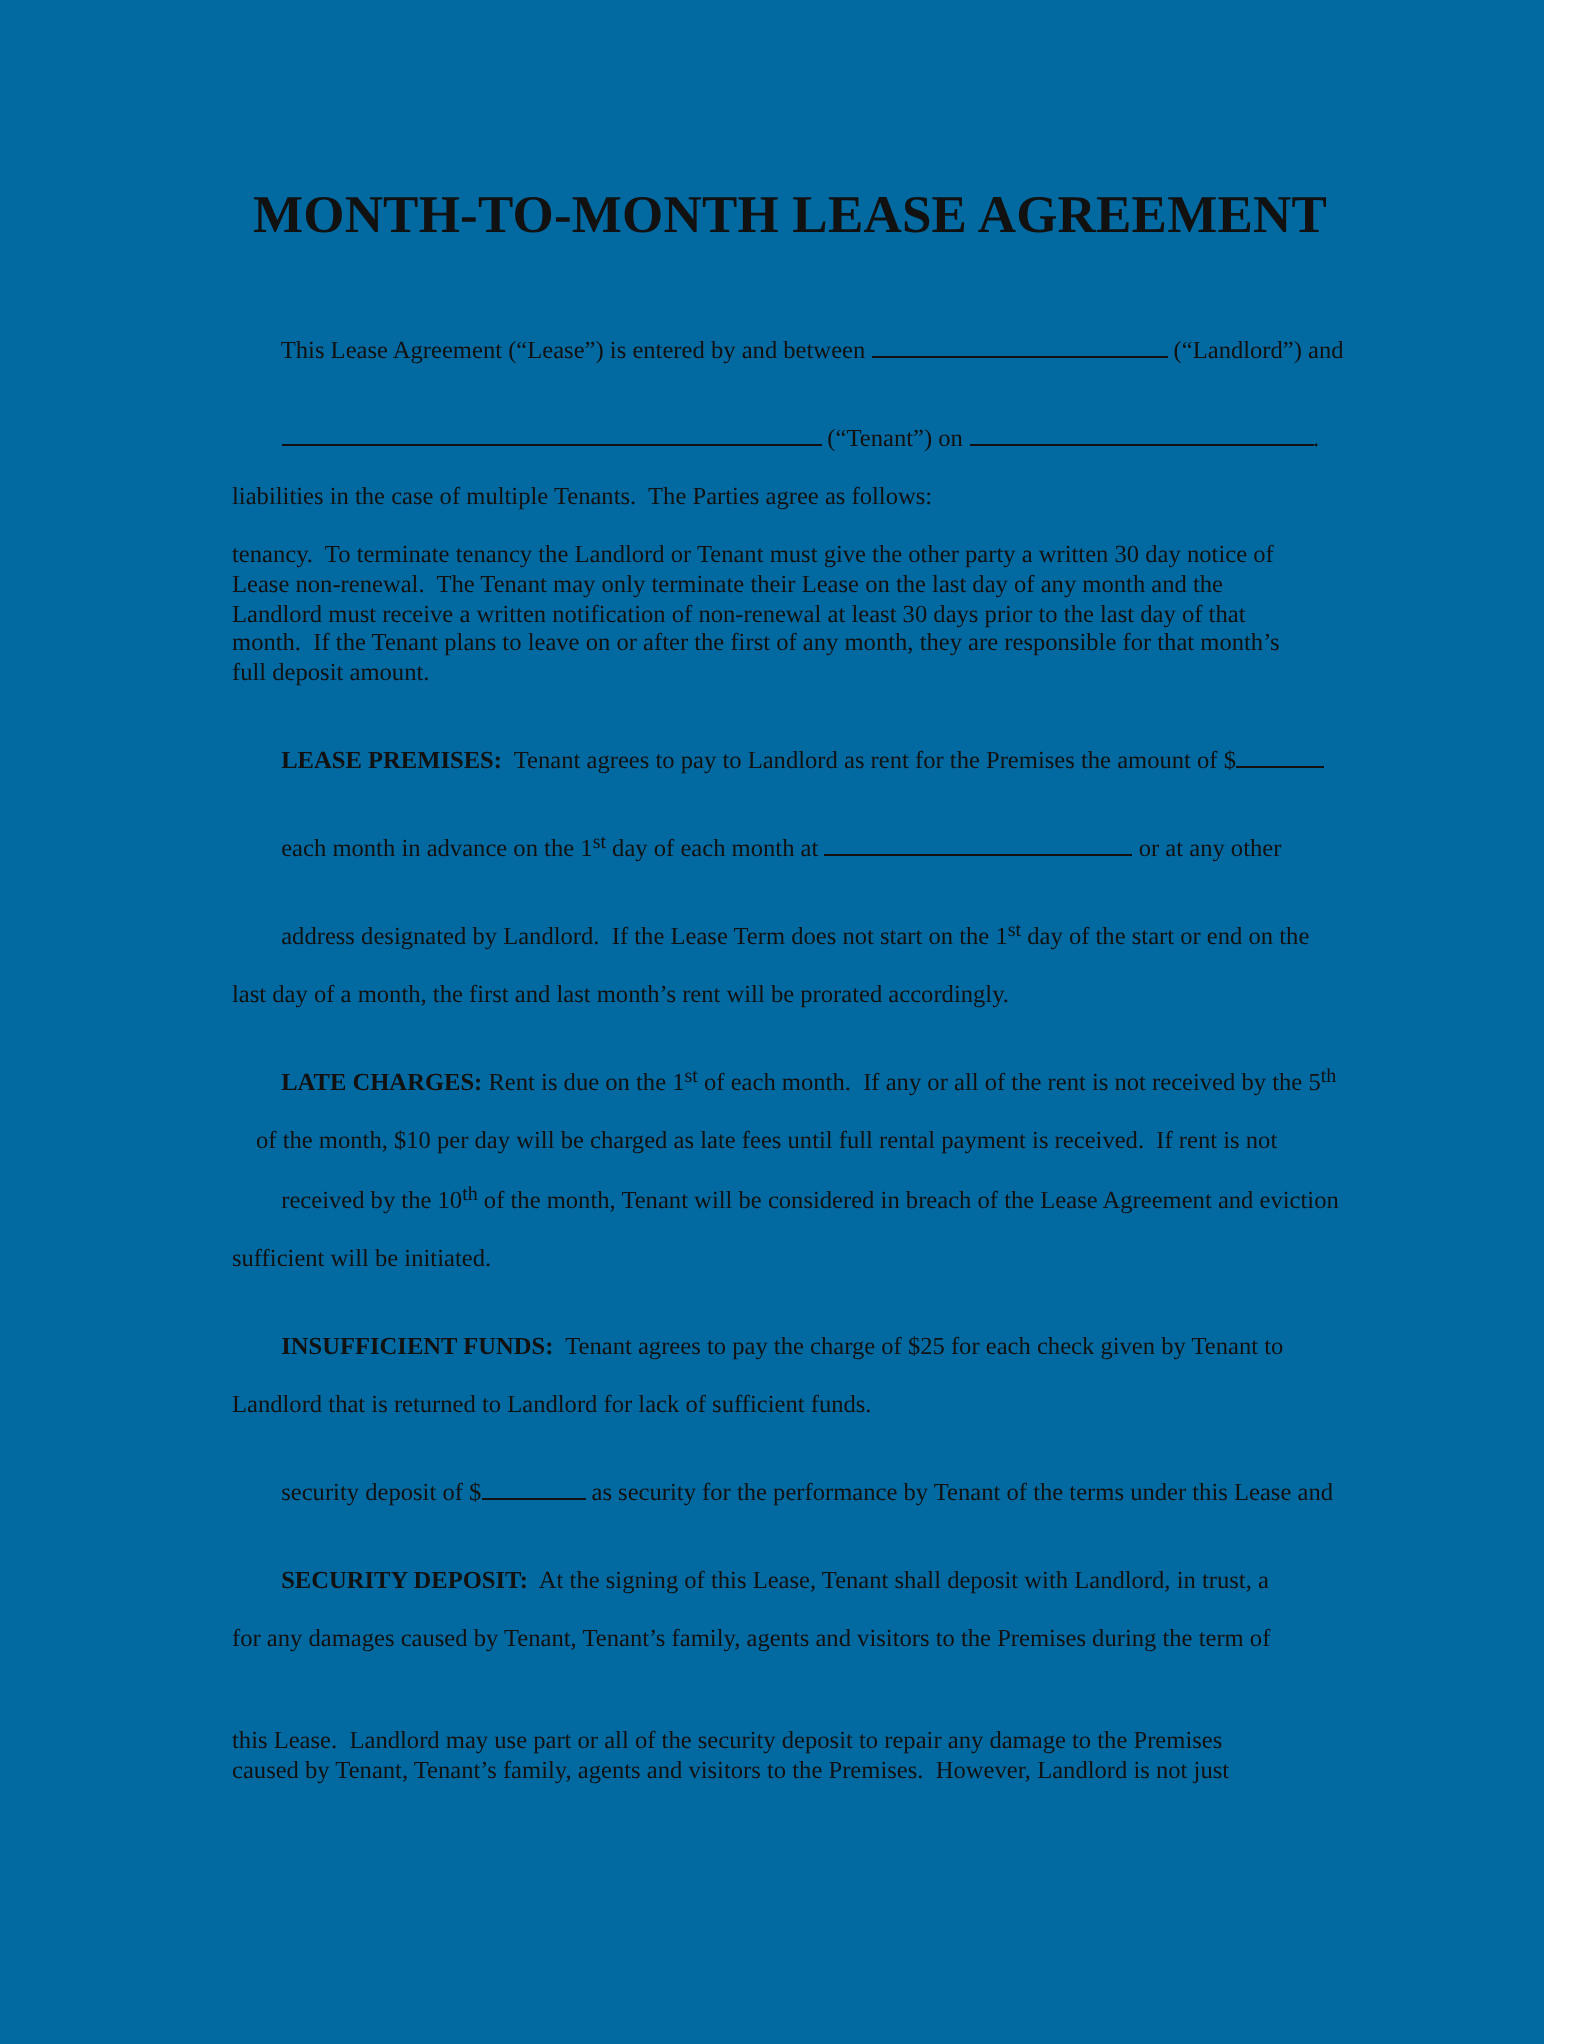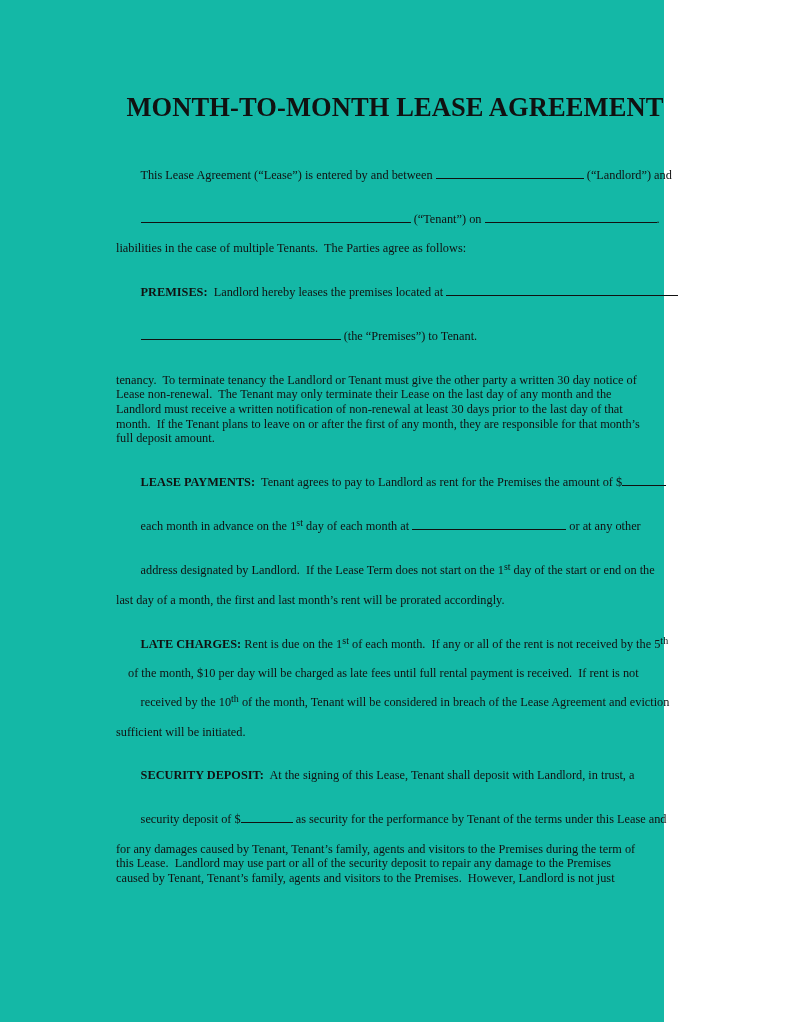--- a/index.html
+++ b/index.html
@@ -1,18 +1,18 @@
 <!DOCTYPE html>
 <html><head>
 <meta charset="utf-8">
 <style>
   html, body { margin: 0; padding: 0; background: #ffffff; }
   body { width: 790px; height: 1022px; position: relative; overflow: hidden; }
   .page {
-    position: absolute; left: 0; top: 0; width: 664px; height: 1022px; background: #14b8a6;
+    position: absolute; left: 0; top: 0; width: 772px; height: 1022px; background: #0369a1;
     color: #111111; font-family: "Liberation Serif", "DejaVu Serif", serif;
   }
   .title {
     position: absolute; left: 0; width: 790px; top: 90px; text-align: center;
     font-weight: bold; font-size: 26.5px; letter-spacing: 0.1px; line-height: 34px;
   }
   .body {
     position: absolute; left: 116px; top: 153px; width: 558px;
     font-size: 12.3px; line-height: 14.65px;
   }
@@ -33,40 +33,32 @@
     <div class="para">
       <span class="line" style="white-space: pre;">
         <span style="white-space: pre;">This Lease Agreement (“Lease”) is entered by and between </span><span class="blank" style="width: 148px; white-space: pre;"></span><span style="white-space: pre;"> (“Landlord”) and</span>
       </span>
       <span class="line" style="white-space: pre;">
         <span class="blank" style="width: 270px; white-space: pre;"></span><span style="white-space: pre;"> (“Tenant”) on </span><span class="blank" style="width: 172px; white-space: pre;"></span><span style="white-space: pre;">.</span>
       </span>
       <span class="line" style="white-space: pre;">liabilities in the case of multiple Tenants.  The Parties agree as follows:</span>
     </div>
 
-    <div class="para">
-      <span class="line" style="white-space: pre;">
-        <span class="heading" style="white-space: pre;">PREMISES:</span><span style="white-space: pre;">  Landlord hereby leases the premises located at </span><span class="blank" style="width: 232px; white-space: pre;"></span>
-      </span>
-      <span class="line" style="white-space: pre;">
-        <span class="blank" style="width: 200px; white-space: pre;"></span><span style="white-space: pre;"> (the “Premises”) to Tenant.</span>
-      </span>
-    </div>
 
     <div class="para">
       <span class="line" style="white-space: pre;">tenancy.  To terminate tenancy the Landlord or Tenant must give the other party a written 30 day notice of</span>
       <span class="line" style="white-space: pre;">Lease non-renewal.  The Tenant may only terminate their Lease on the last day of any month and the</span>
       <span class="line" style="white-space: pre;">Landlord must receive a written notification of non-renewal at least 30 days prior to the last day of that</span>
       <span class="line" style="white-space: pre;">month.  If the Tenant plans to leave on or after the first of any month, they are responsible for that month’s</span>
       <span class="line" style="white-space: pre;">full deposit amount.</span>
     </div>
 
     <div class="para">
       <span class="line" style="white-space: pre;">
-        <span class="heading" style="white-space: pre;">LEASE PAYMENTS:</span><span style="white-space: pre;">  Tenant agrees to pay to Landlord as rent for the Premises the amount of $</span><span class="blank" style="width: 44px; white-space: pre;"></span>
+        <span class="heading" style="white-space: pre;">LEASE PREMISES:</span><span style="white-space: pre;">  Tenant agrees to pay to Landlord as rent for the Premises the amount of $</span><span class="blank" style="width: 44px; white-space: pre;"></span>
       </span>
       <span class="line" style="white-space: pre;">
         <span style="white-space: pre;">each month in advance on the 1</span><sup>st</sup><span style="white-space: pre;"> day of each month at </span><span class="blank" style="width: 154px; white-space: pre;"></span><span style="white-space: pre;"> or at any other</span>
       </span>
       <span class="line" style="white-space: pre;">
         <span style="white-space: pre;">address designated by Landlord.  If the Lease Term does not start on the 1</span><sup>st</sup><span style="white-space: pre;"> day of the start or end on the</span>
       </span>
       <span class="line" style="white-space: pre;">last day of a month, the first and last month’s rent will be prorated accordingly.</span>
     </div>
 
@@ -74,28 +66,34 @@
       <span class="line" style="white-space: pre;">
         <span class="heading" style="white-space: pre;">LATE CHARGES:</span><span style="white-space: pre;"> Rent is due on the 1</span><sup>st</sup><span style="white-space: pre;"> of each month.  If any or all of the rent is not received by the 5</span><sup>th</sup>
       </span>
       <span class="line" style="white-space: pre; margin-left: 12px;">of the month, $10 per day will be charged as late fees until full rental payment is received.  If rent is not</span>
       <span class="line" style="white-space: pre;">
         <span style="white-space: pre;">received by the 10</span><sup>th</sup><span style="white-space: pre;"> of the month, Tenant will be considered in breach of the Lease Agreement and eviction</span>
       </span>
       <span class="line" style="white-space: pre;">sufficient will be initiated.</span>
     </div>
 
+    <div class="para">
+      <span class="line" style="white-space: pre;">
+        <span class="heading" style="white-space: pre;">INSUFFICIENT FUNDS:</span><span style="white-space: pre;">  Tenant agrees to pay the charge of $25 for each check given by Tenant to</span>
+      </span>
+      <span class="line" style="white-space: pre;">Landlord that is returned to Landlord for lack of sufficient funds.</span>
+    </div>
 
     <div class="para">
       <span class="line" style="white-space: pre;">
+        <span style="white-space: pre;">security deposit of $</span><span class="blank" style="width: 52px; white-space: pre;"></span><span style="white-space: pre;"> as security for the performance by Tenant of the terms under this Lease and</span>
+      </span>
+      <span class="line" style="white-space: pre;">
         <span class="heading" style="white-space: pre;">SECURITY DEPOSIT:</span><span style="white-space: pre;">  At the signing of this Lease, Tenant shall deposit with Landlord, in trust, a</span>
       </span>
-      <span class="line" style="white-space: pre;">
-        <span style="white-space: pre;">security deposit of $</span><span class="blank" style="width: 52px; white-space: pre;"></span><span style="white-space: pre;"> as security for the performance by Tenant of the terms under this Lease and</span>
-      </span>
       <span class="line" style="white-space: pre;">for any damages caused by Tenant, Tenant’s family, agents and visitors to the Premises during the term of</span>
-      <span class="line" style="white-space: pre;">this Lease.  Landlord may use part or all of the security deposit to repair any damage to the Premises</span>
+      <span class="line" style="white-space: pre; margin-top: 36px;">this Lease.  Landlord may use part or all of the security deposit to repair any damage to the Premises</span>
       <span class="line" style="white-space: pre;">caused by Tenant, Tenant’s family, agents and visitors to the Premises.  However, Landlord is not just</span>
 
     </div>
 
   </div>
 </div>
 
 </body></html>

